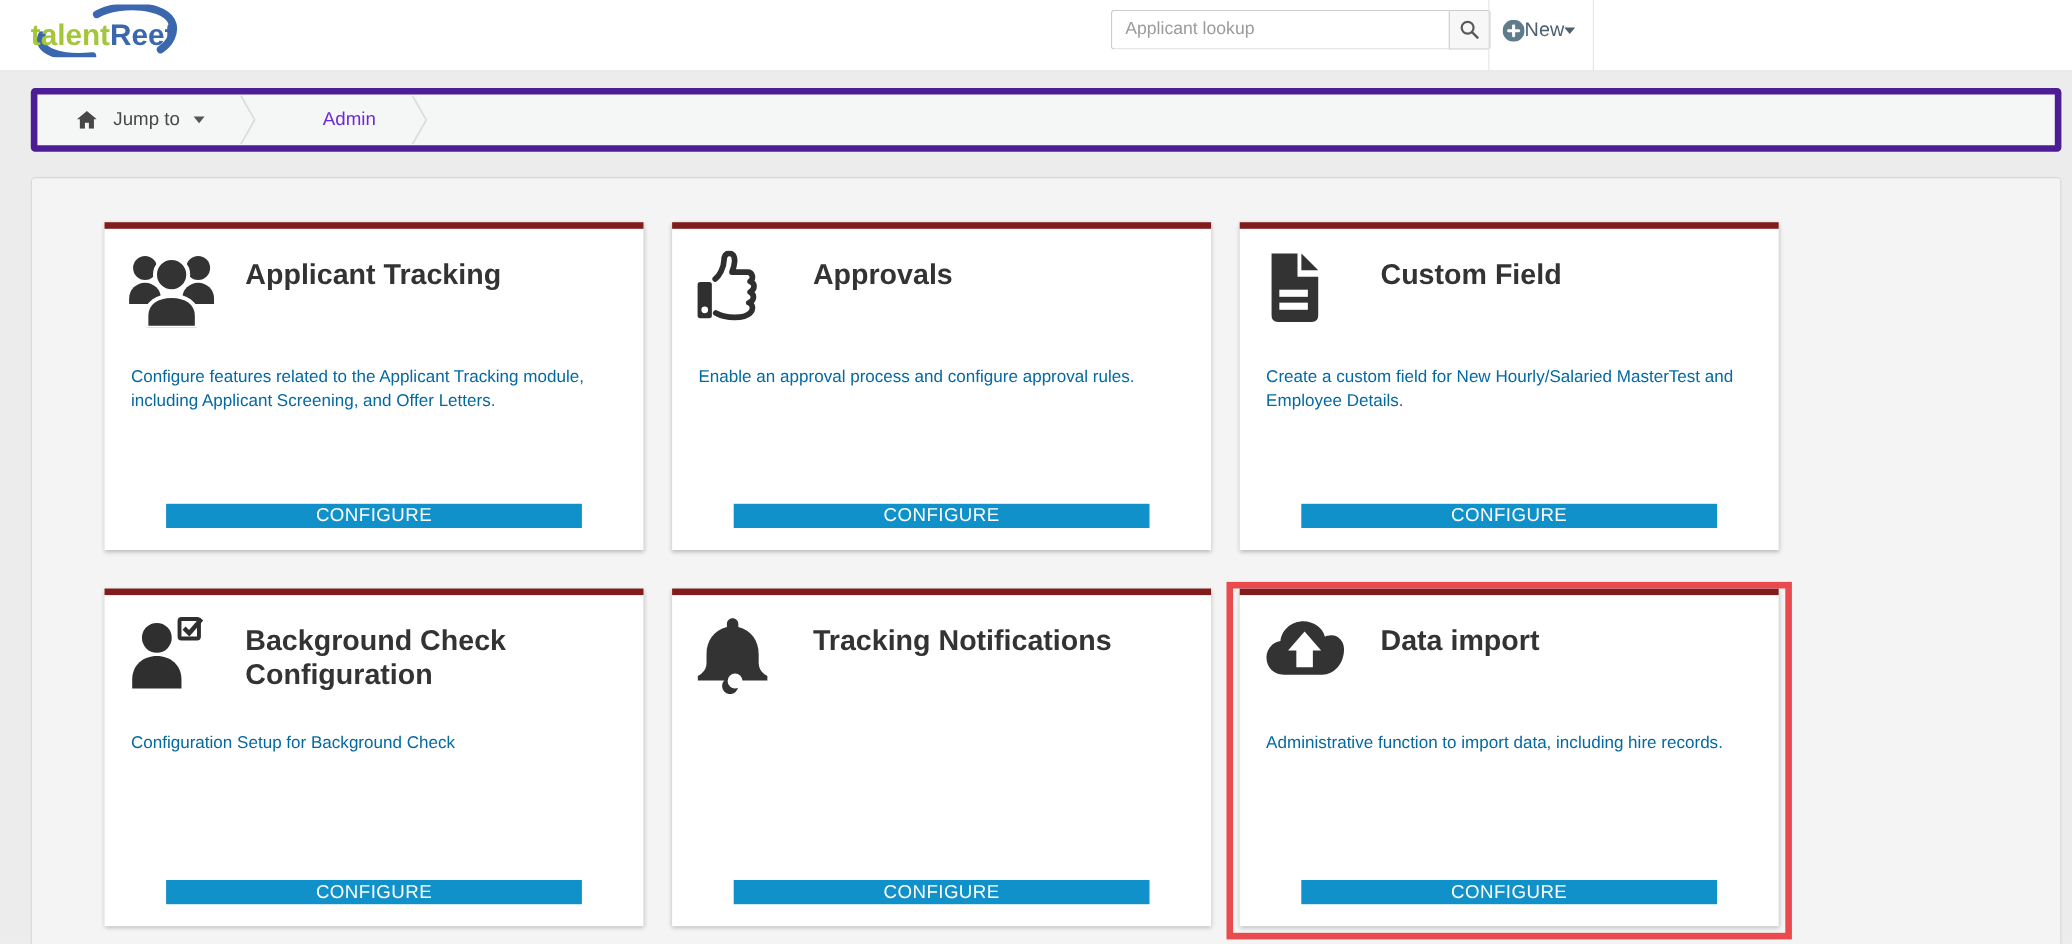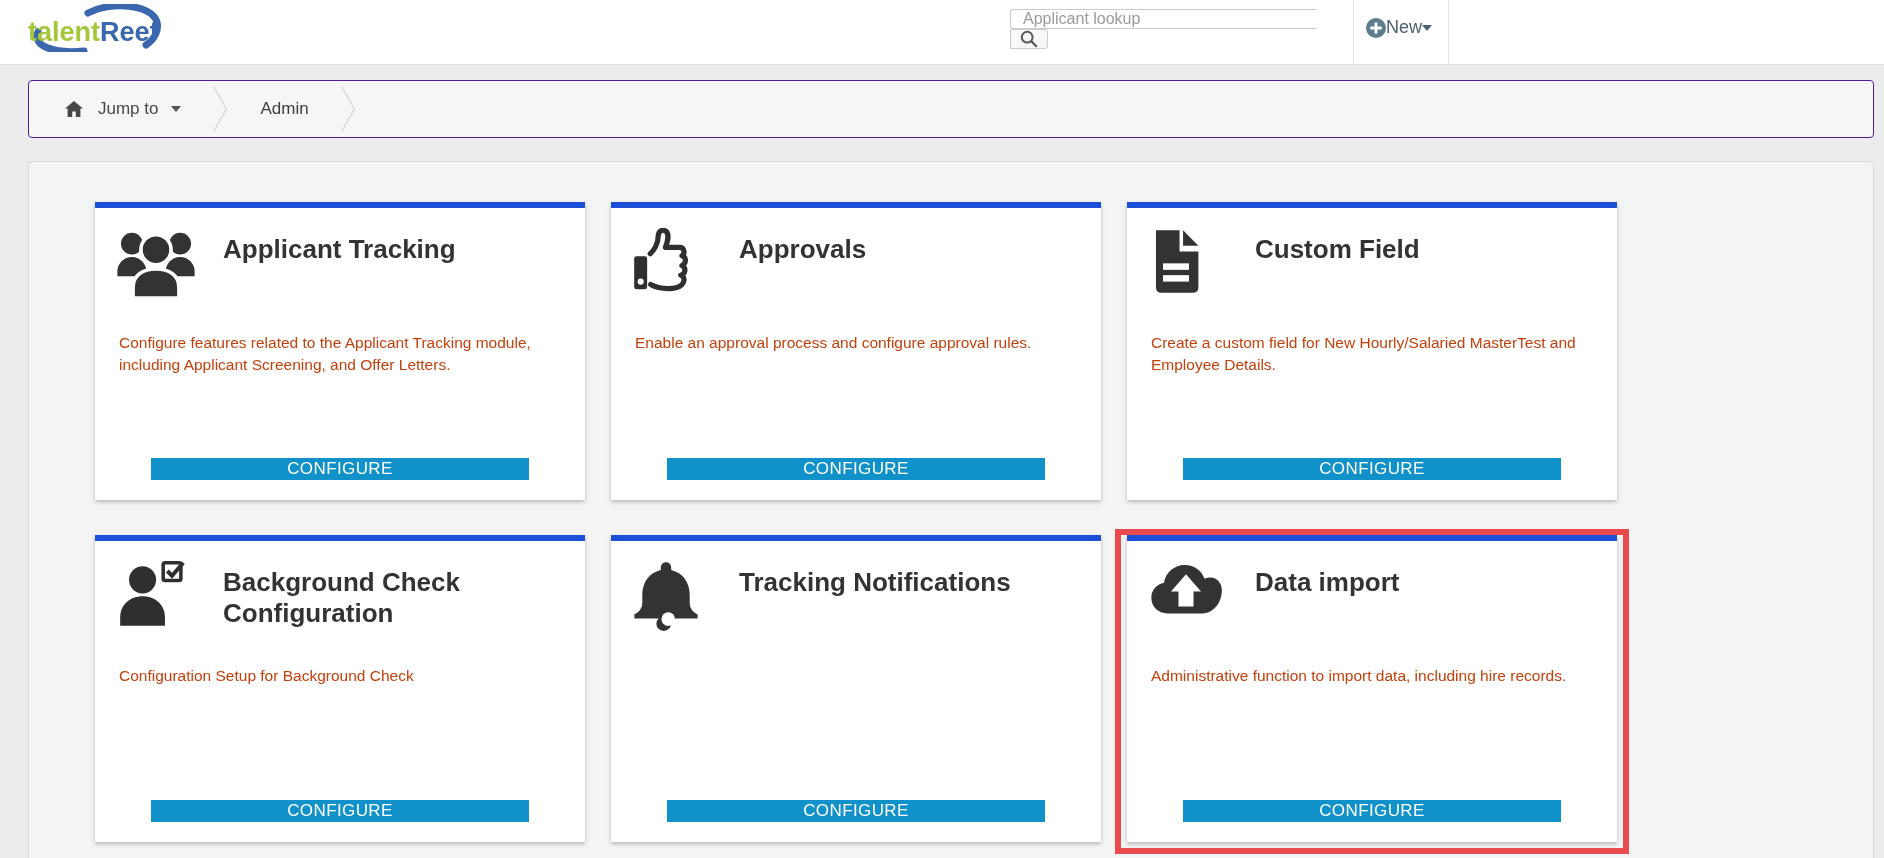--- a/index.html
+++ b/index.html
@@ -13,79 +13,79 @@
 
   
   .header {
     position:absolute; left:0; top:0; right:0; height:65px;
     background:#ffffff; border-bottom:1px solid #dddddd;
   }
   .logo { position:absolute; left:26px; top:4px; width:150px; height:48px; }
   .hdr-div { position:absolute; top:0; bottom:0; width:1px; background:#e4e4e4; }
   .hdr-div.d1 { left:1353px; } .hdr-div.d2 { left:1448px; }
 
-  .hdr-search { position:absolute; left:1010px; top:9px; height:36px; display:flex;flex-direction:column; }
+  .hdr-search { position:absolute; left:1010px; top:9px; height:36px; display:flex; }
   .hdr-search input {
     width:307px; height:36px; border:1px solid #cccccc; border-right:none;
     border-radius:3px 0 0 3px; padding:0 12px; font-size:16px;
     font-family:"Liberation Sans", sans-serif; color:#555; outline:none; background:#fff;
   }
   .hdr-search input::placeholder { color:#9b9b9b; }
   .search-btn {
     width:38px; height:36px; border:1px solid #cccccc; border-radius:0 3px 3px 0;
     background:#f7f7f7; display:flex; align-items:center; justify-content:center; cursor:pointer;
   }
 
   .new-wrap { position:absolute; left:1366px; top:0; height:55px; display:flex; align-items:center; cursor:pointer; }
   .user-wrap { position:absolute; left:1462px; top:0; height:55px; display:flex; align-items:center; gap:11px; cursor:pointer; }
   .hdr-label { font-size:18px; color:#4c6170; }
   .caret { width:0; height:0; border-left:5px solid transparent; border-right:5px solid transparent; border-top:6px solid #4c6170; }
   .user-wrap .caret { margin-left:16px; }
 
   
   .breadcrumb {
     position:absolute; left:28px; right:10px; top:80px; height:58px;
-    background:#f5f6f6; border:1px solid #4c1d95; border-radius:4px;
+    background:#f5f6f6; border:6px solid #4c1d95; border-radius:4px;
     display:flex; align-items:center; padding-left:36px;
   }
   .crumb-jump { display:flex; align-items:center; gap:13px; cursor:pointer; }
   .crumb-jump .label { font-size:17px; color:#474747; margin-left:2px; }
   .crumb-jump .caret { border-top-color:#555; }
   .crumb-sep { margin:0 32px; }
-  .crumb-item { font-size:17px; color:#404040; }
+  .crumb-item { font-size:17px; color:#6d28d9;margin-left:28px; }
 
   
   .panel {
     position:absolute; left:28px; right:10px; top:161px; bottom:-12px;
     background:#f4f4f4; border:1px solid #d8d8d8; border-radius:4px;
   }
   .cards-grid {
     display:grid; grid-template-columns:repeat(3,490px);
     grid-template-rows:298px 307px;
     column-gap:26px; row-gap:35px;
     padding:40px 0 0 66px;
   }
   .card {
     position:relative; background:#ffffff;
-    border-top:6px solid #1d4ed8;
+    border-top:6px solid #7f1d1d;
     box-shadow:0 2px 4px rgba(0,0,0,.25);
   }
   .card.highlighted::after {
     content:""; position:absolute; inset:-12px;
     border:6px solid #e84a4e; pointer-events:none;
   }
   .card-head { display:flex; align-items:flex-start; padding:20px 24px 0 22px; }
   .card-icon { width:84px; flex:0 0 84px; display:flex; justify-content:flex-start; }
   .card-title {
     font-size:26px; font-weight:700; color:#333333; line-height:1.2;
     margin-left:22px; margin-top:6px;
   }
   .card-desc {
     position:absolute; left:24px; right:30px; top:124px;
-    font-size:15.5px; line-height:1.45; color:#c2410c;
+    font-size:15.5px; line-height:1.45; color:#0369a1;
   }
   .configure-btn {
     position:absolute; left:56px; right:56px; bottom:20px; height:22px;
     background:#1191c9; color:#ffffff; font-size:17px; letter-spacing:.4px;
     display:flex; align-items:center; justify-content:center;
     cursor:pointer; border:none; font-family:"Liberation Sans", sans-serif;
   }
   svg { display:block; }
 </style>
 </head>

